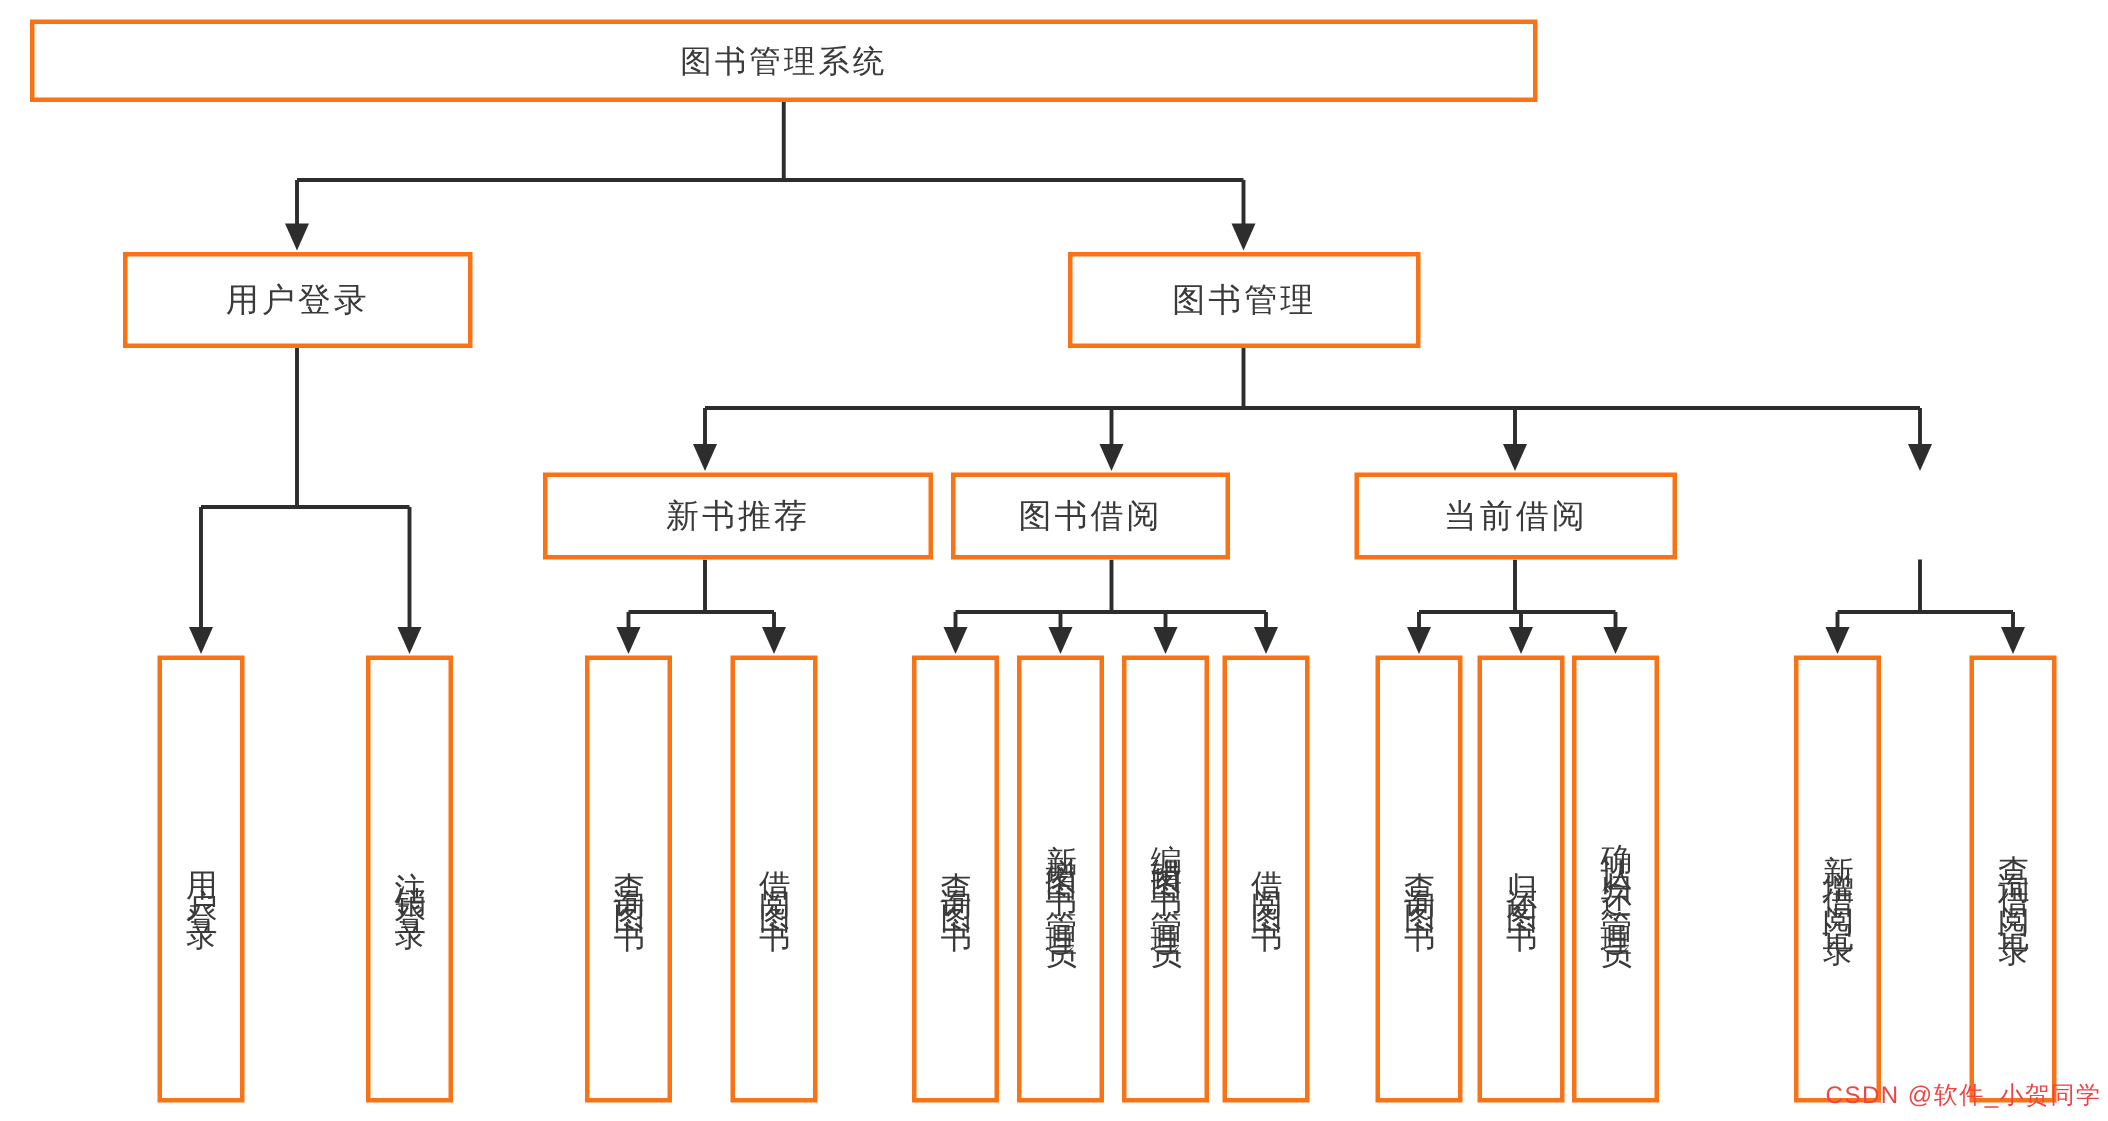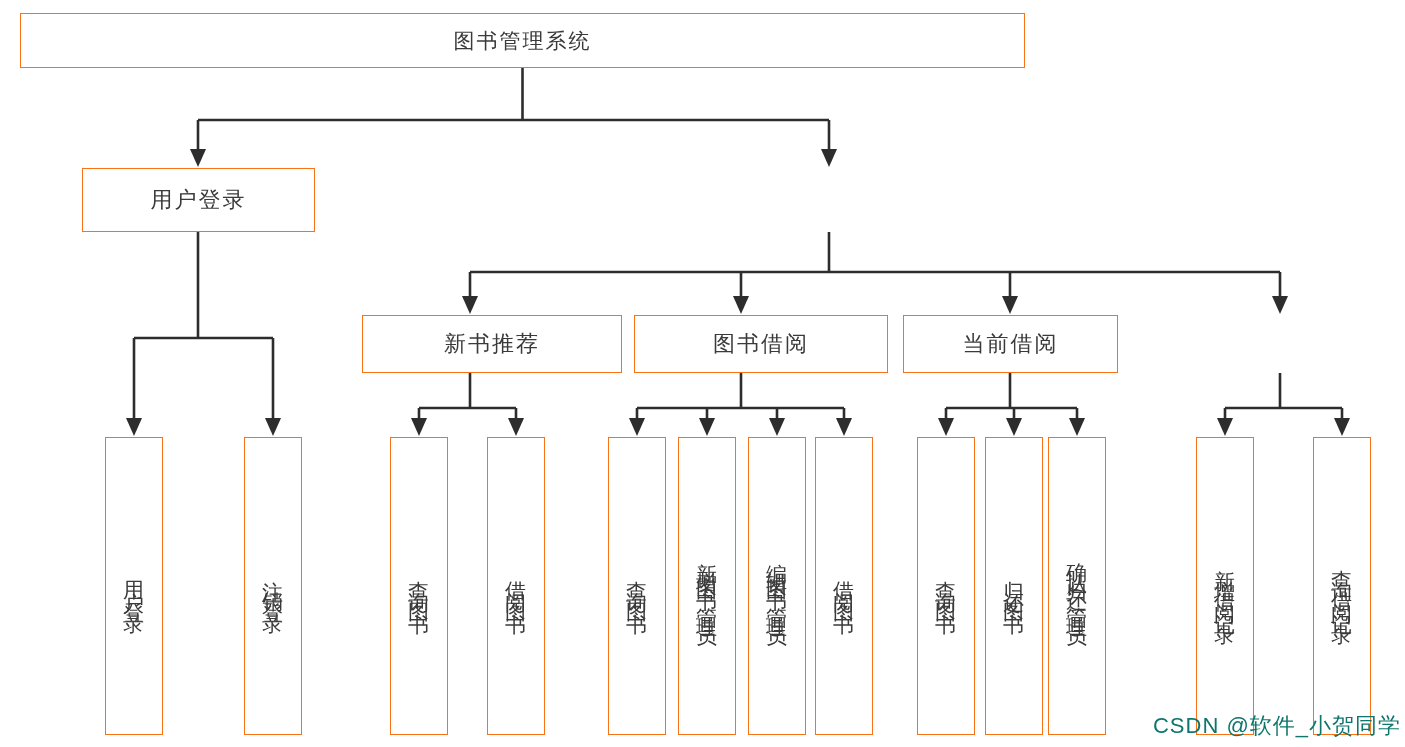--- a/index.html
+++ b/index.html
@@ -17,21 +17,21 @@
   }
   .connectors {
     position: absolute;
     left: 0;
     top: 0;
     pointer-events: none;
   }
   .box {
     position: absolute;
     box-sizing: border-box;
-    border: 1px solid #f97316;
+    border: 3px solid #f97316;
     background: #ffffff;
     display: flex;
     align-items: center;
     justify-content: center;
     color: #3a3a3a;
   }
   .h-label {
     font-size: 22px;
     letter-spacing: 2px;
     white-space: nowrap;
@@ -51,22 +51,22 @@
     font-size: 21px;
     letter-spacing: 11px;
     line-height: 1;
     white-space: nowrap;
   }
   .v-label.tight { letter-spacing: 9px; }
   .watermark {
     position: absolute;
     right: 4px;
     bottom: 6px;
-    font-size: 22px;
-    color: #0f766e;
+    font-size: 16px;
+    color: #ef4444;
     letter-spacing: 1px;
     white-space: nowrap;
     margin-top: 46px;
   }
 </style>
 </head>
 <body>
 
 <div id="canvas">
 
@@ -110,25 +110,28 @@
     </g>
   </svg>
 
   <div class="box root">
     <span class="h-label">图书管理系统</span>
   </div>
 
   <div class="box lvl2" style="left:82px; width:233px;">
     <span class="h-label">用户登录</span>
   </div>
+  <div class="box lvl2" style="left:712px; width:235px;">
+    <span class="h-label">图书管理</span>
+  </div>
 
   <div class="box lvl3" style="left:362px; width:260px;">
     <span class="h-label">新书推荐</span>
   </div>
-  <div class="box lvl3" style="left:634px; width:254px;">
+  <div class="box lvl3" style="left:634px; width:186px;">
     <span class="h-label">图书借阅</span>
   </div>
   <div class="box lvl3" style="left:903px; width:215px;font-family:Liberation Serif, serif;">
     <span class="h-label">当前借阅</span>
   </div>
 
   <div class="box leaf" style="left:105px;">
     <span class="v-label">用户登录</span>
   </div>
   <div class="box leaf" style="left:244px;">

